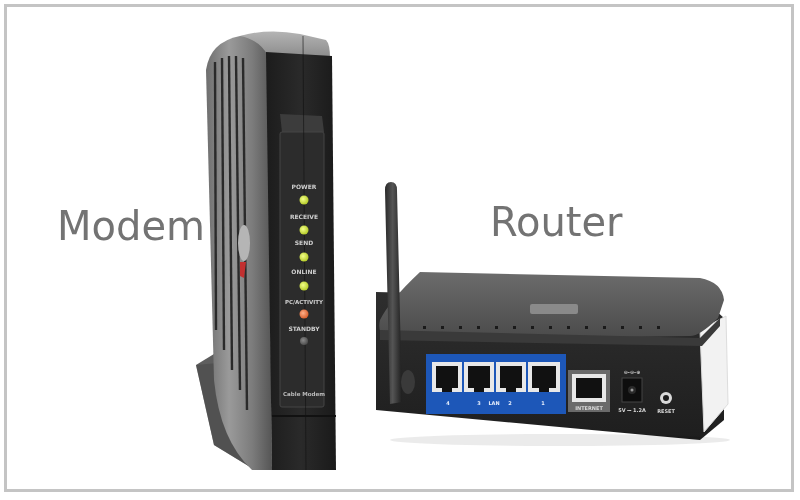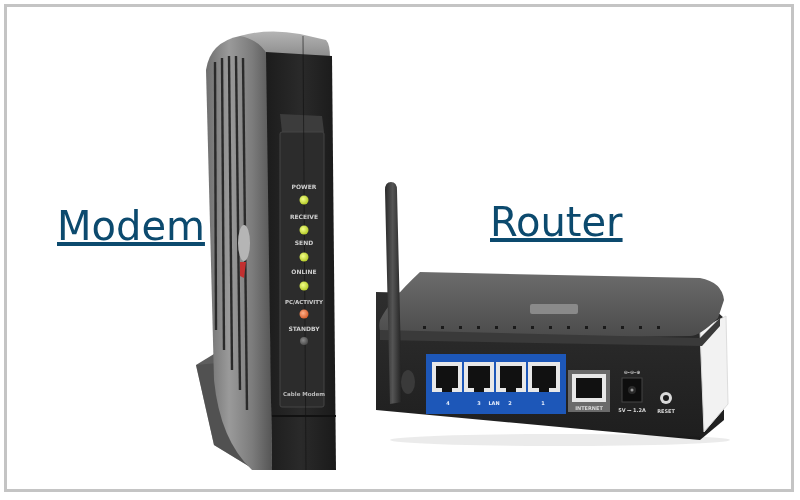--- a/index.html
+++ b/index.html
@@ -1,18 +1,18 @@
 <!DOCTYPE html>
 <html><head>
   <meta charset="utf-8">
   <style>
     html, body { margin: 0; padding: 0; }
     body { width: 800px; height: 500px; background: #ffffff; position: relative; overflow: hidden; font-family: "DejaVu Sans", "Liberation Sans", sans-serif; }
     .frame { position: absolute; left: 4px; top: 4px; width: 790px; height: 488px; border: 3px solid #c4c4c4; box-sizing: border-box; background: #fff; }
-    .label { position: absolute; color: #0c4a6e; font-family: "DejaVu Sans", sans-serif; font-size: 40px; letter-spacing: 0px; line-height: 1; text-decoration: underline; }
+    .label { position: absolute; color: #737373; font-family: "DejaVu Sans", sans-serif; font-size: 40px; letter-spacing: 0px; line-height: 1; }
     .modem-label { left: 57px; top: 206px; }
     .router-label { left: 490px; top: 202px; }
     svg { position: absolute; left: 0; top: 0; }
     .tiny { font-family: "DejaVu Sans", sans-serif; font-weight: bold; }
   </style>
 </head>
 <body>
 
 <div class="frame"></div>
 

